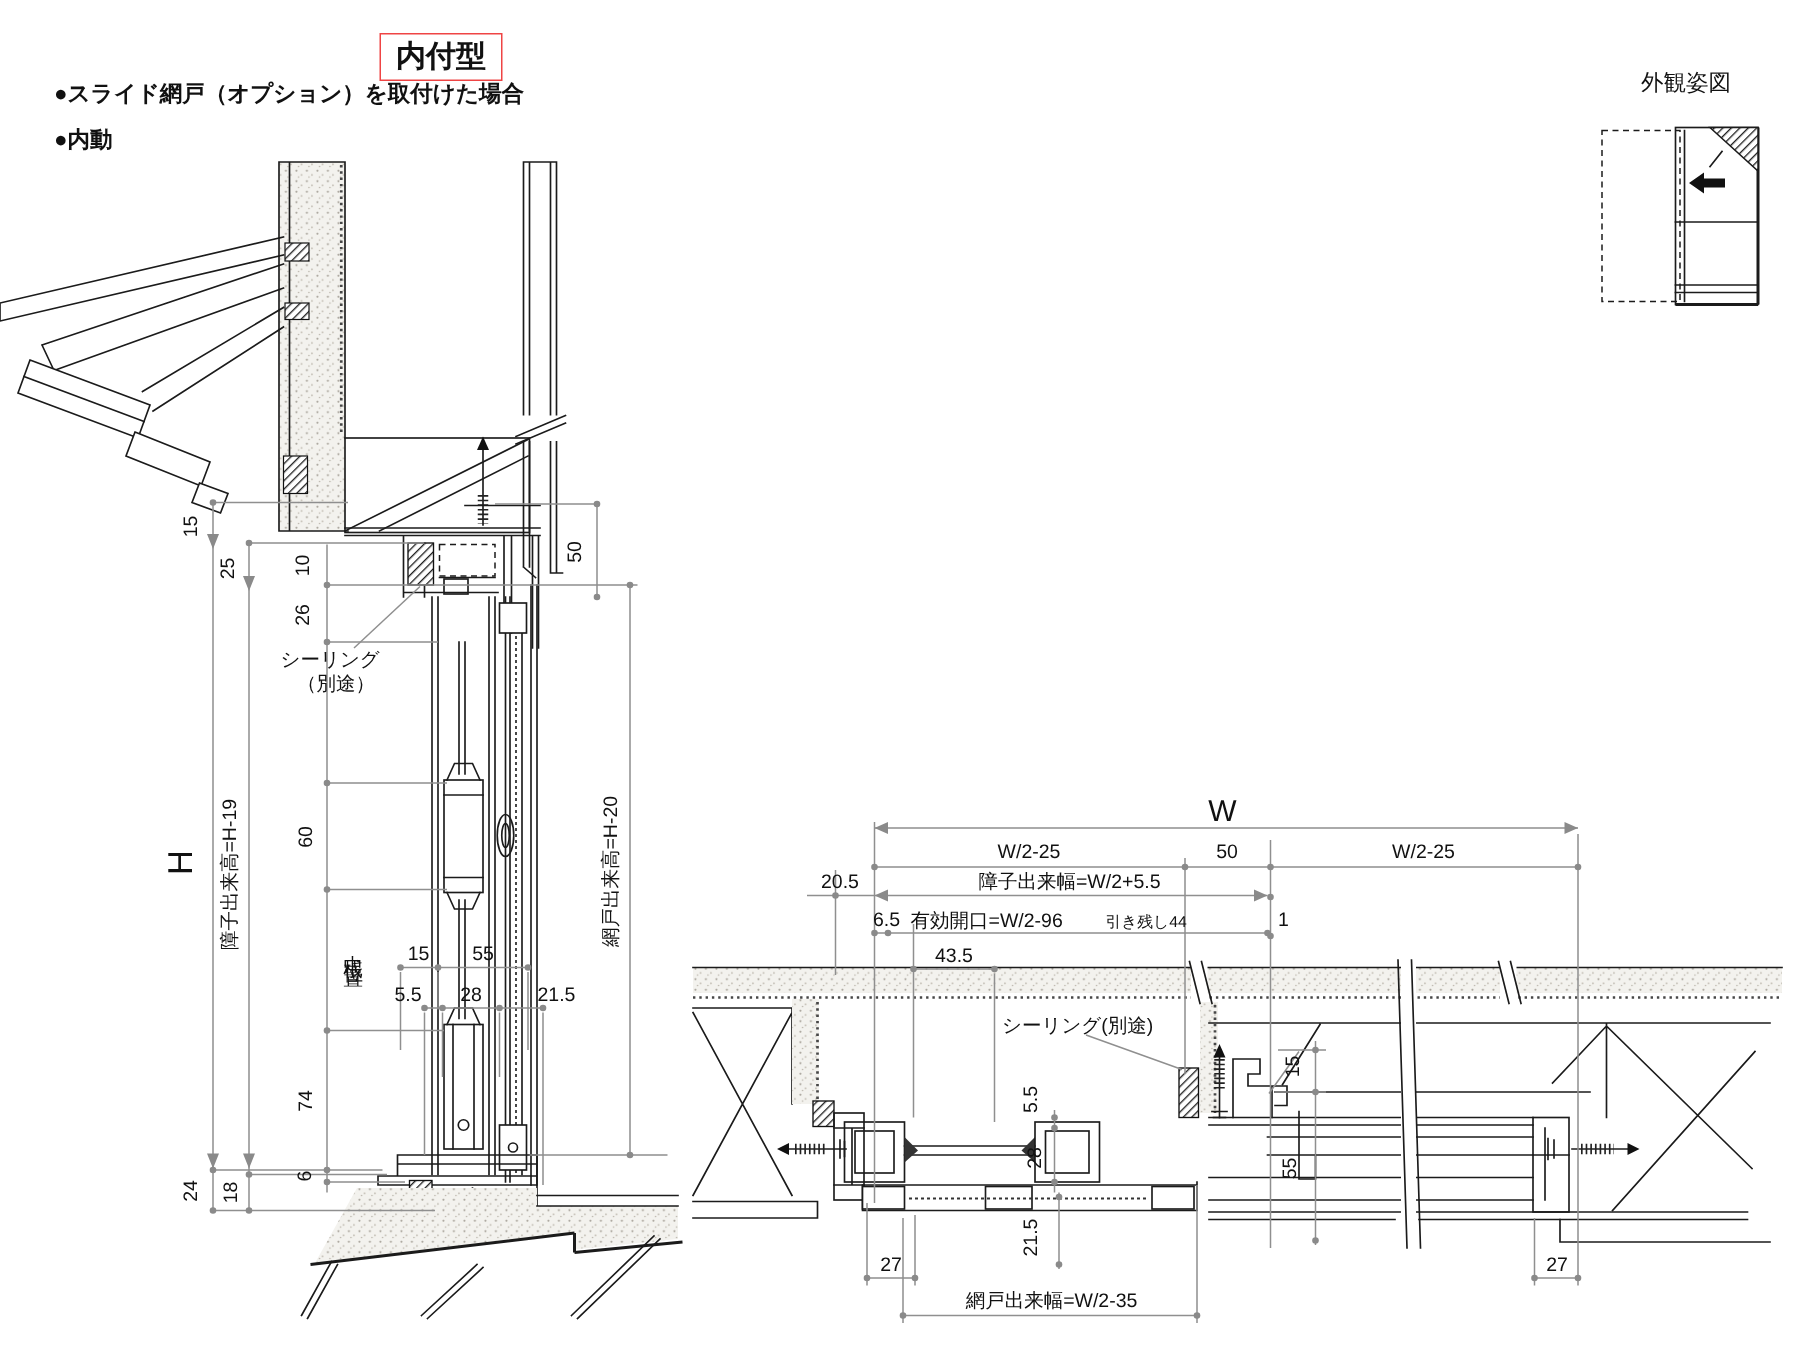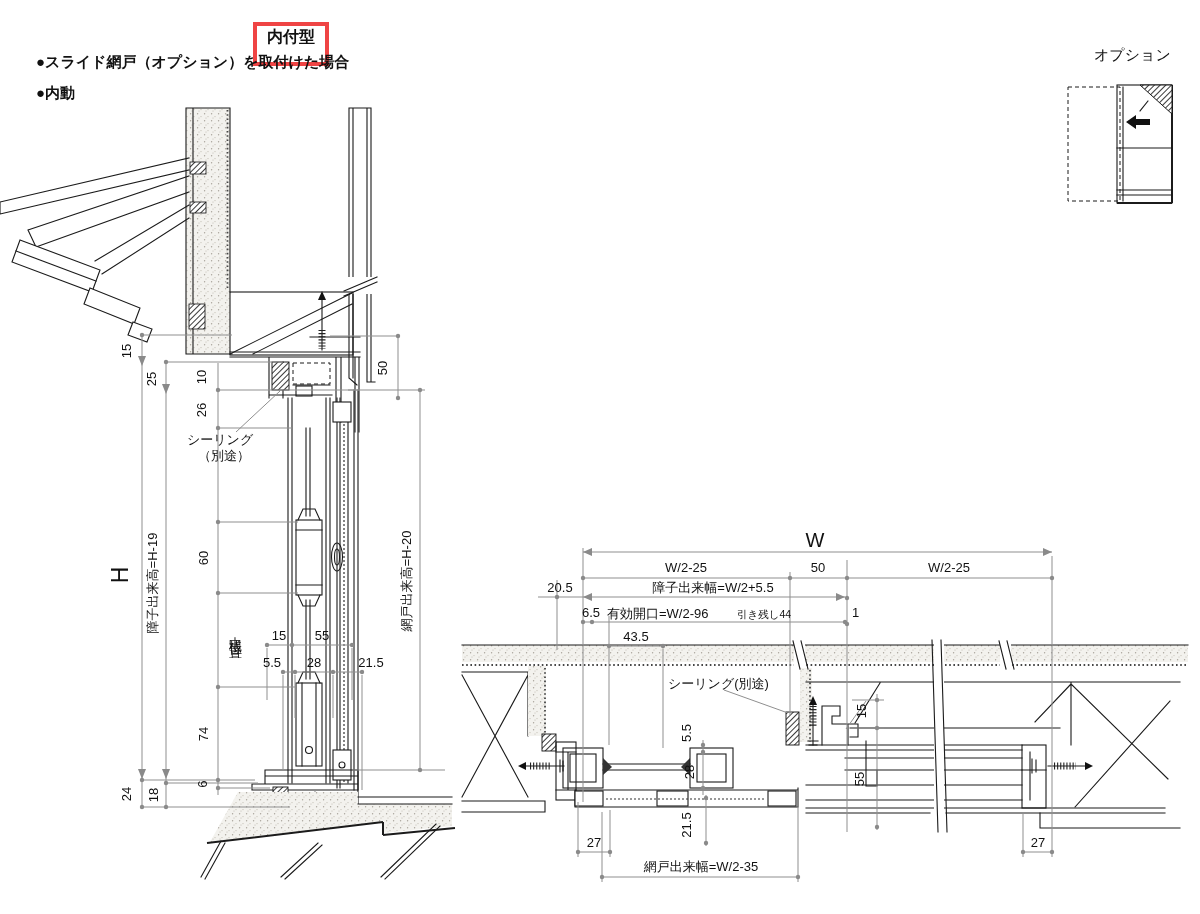--- a/index.html
+++ b/index.html
@@ -1,20 +1,20 @@
 <!DOCTYPE html>
 <html><head>
 <meta charset="utf-8">
 <style>
   body{margin:0;background:#fff}
   .page{position:relative;width:1200px;height:914px;background:#fff;overflow:hidden;
         font-family:"Liberation Sans","DejaVu Sans",sans-serif;color:#111}
   .abs{position:absolute}
   .title{font-size:21px;font-weight:bold;letter-spacing:1px;white-space:nowrap}
-  .badge{font-size:16px;font-weight:bold;border:4px solid #ef4444;padding:1px 10px 14px;white-space:nowrap}
+  .badge{font-size:20px;font-weight:bold;border:1px solid #ef4444;padding:1px 10px 2px;white-space:nowrap}
   .bullet{font-size:15px;font-weight:600;white-space:nowrap}
   .gaikan{font-size:15px}
   .vtext{writing-mode:vertical-rl;text-orientation:upright;font-size:13px;letter-spacing:3px}
   svg{position:absolute;left:0;top:0}
   svg text{fill:#111;font-size:13px;font-family:"Liberation Sans","DejaVu Sans",sans-serif}
   .t20{font-size:20px}
   .t24{font-size:23px}
   .t10{font-size:10.5px}
   .ink{stroke:#1b1b1b;fill:none;stroke-width:1.1;stroke-linecap:square}
   .ink2{stroke:#1b1b1b;fill:none;stroke-width:2}
@@ -30,21 +30,21 @@
   .wgap{fill:#fff;stroke:none}
 </style>
 </head>
 <body>
 
 <div class="page">
 
   <div class="abs badge" style="left:253px;top:22px">内付型</div>
   <div class="abs bullet" style="left:36px;top:53px">●スライド網戸（オプション）を取付けた場合</div>
   <div class="abs bullet" style="left:36px;top:84px">●内動</div>
-  <div class="abs gaikan" style="left:1094px;top:46px">オプション</div>
+  <div class="abs gaikan" style="left:1094px;top:46px">外観姿図</div>
 
   <div class="abs vtext" style="left:226px;top:626px">中桟位置</div>
 
   <svg width="1200" height="914" viewBox="0 0 1200 914">
     <defs>
       <pattern id="stip" width="7" height="7" patternUnits="userSpaceOnUse">
         <rect width="7" height="7" fill="#f3f2ee"></rect>
         <circle cx="1.6" cy="1.8" r="0.7" fill="#a9a49b"></circle>
         <circle cx="5" cy="4.6" r="0.6" fill="#c2bdb3"></circle>
         <circle cx="3" cy="6" r="0.5" fill="#b5b0a6"></circle>

